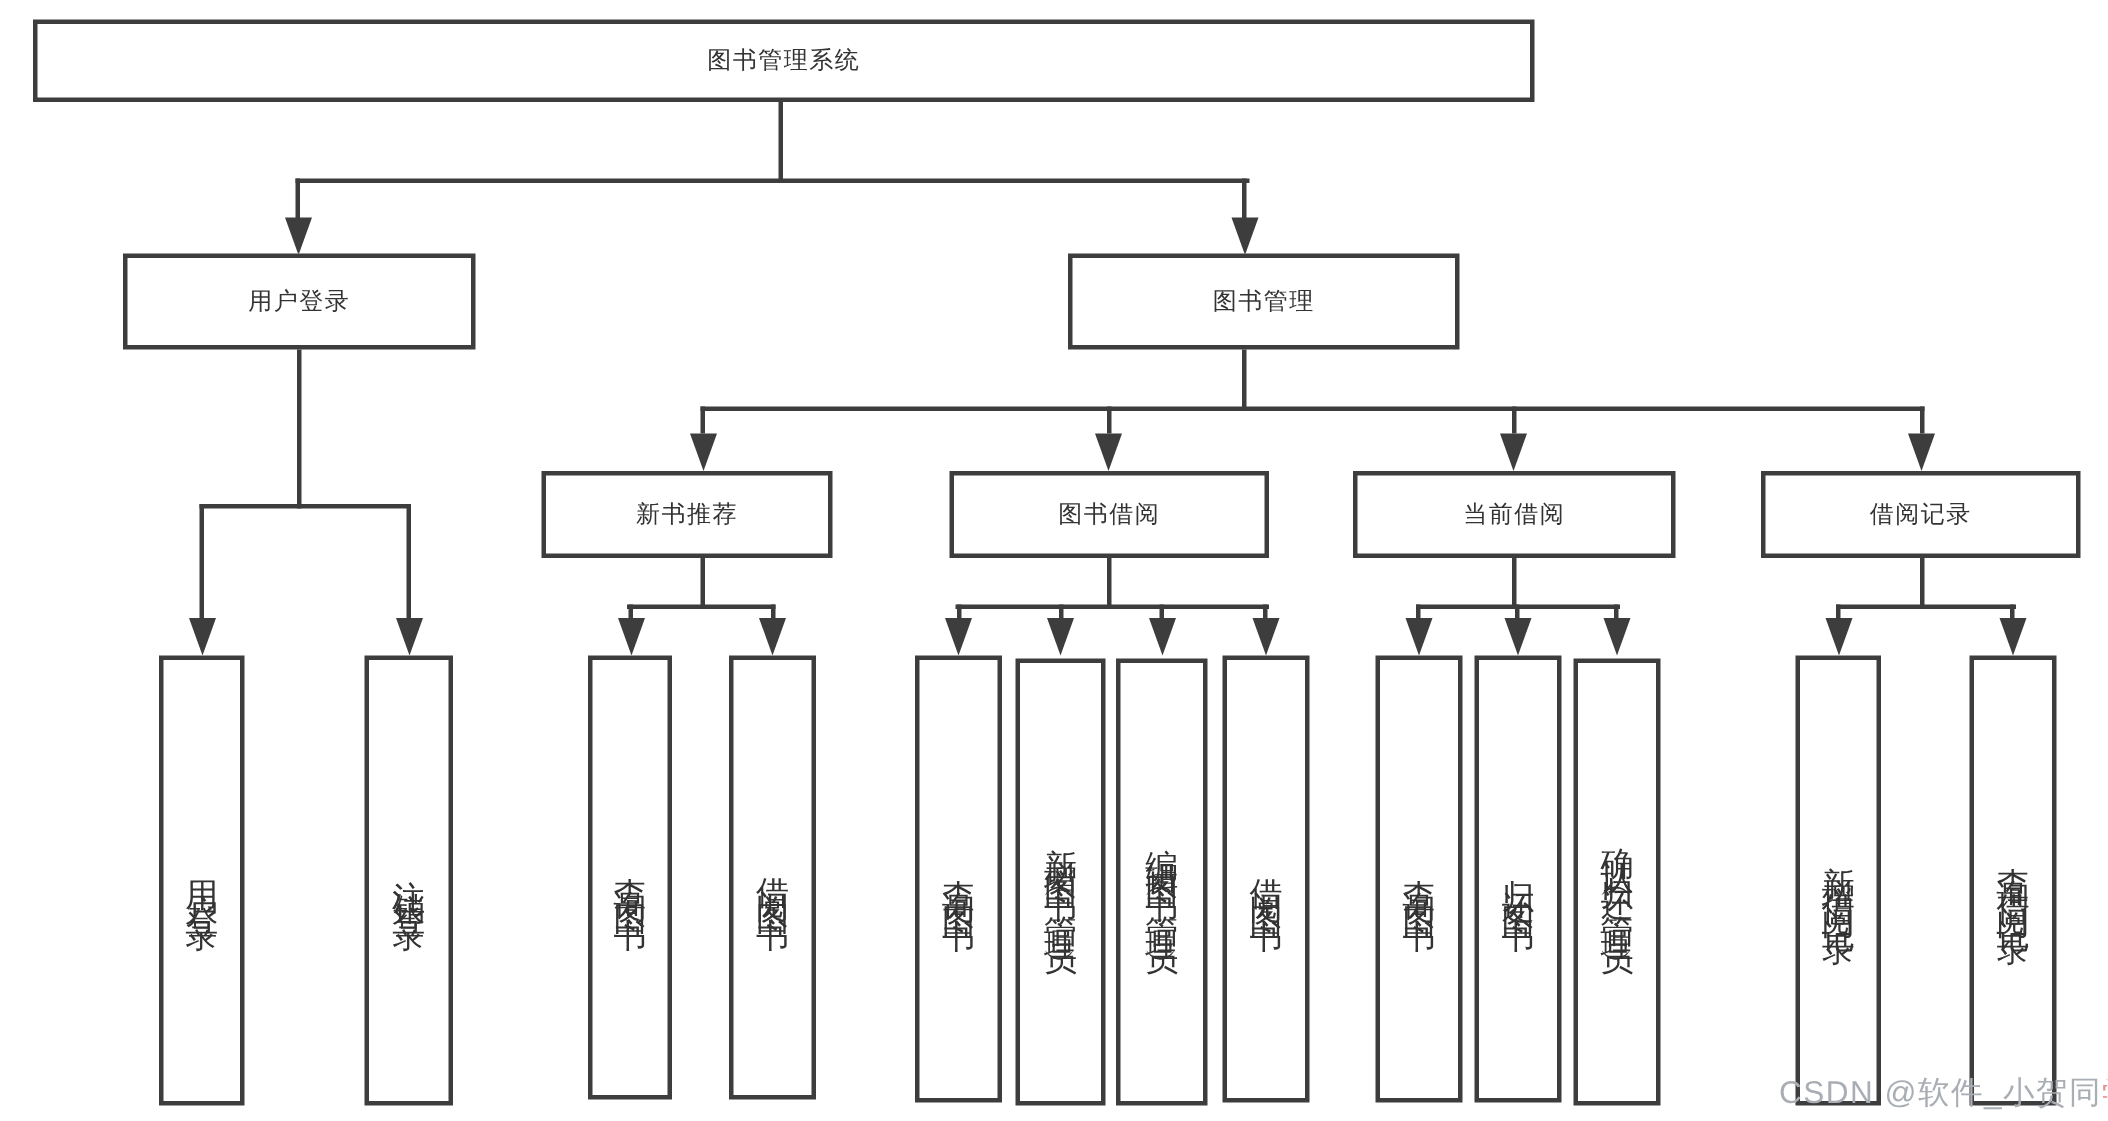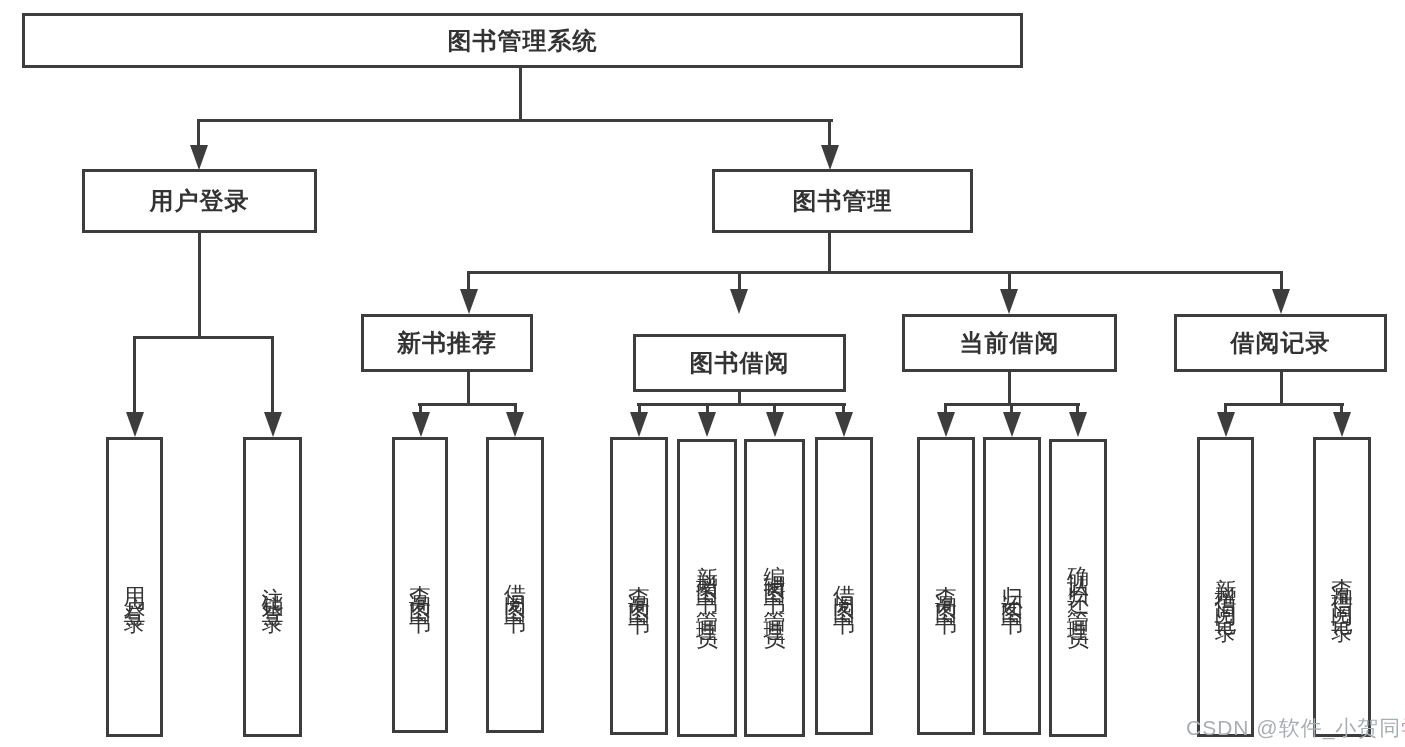--- a/index.html
+++ b/index.html
@@ -20,25 +20,24 @@
     overflow: hidden;
   }
   .hbox {
     position: absolute;
     box-sizing: border-box;
     border: 3px solid var(--line);
     background: var(--background);
     display: flex;
     align-items: center;
     justify-content: center;
-    font-size: 24px;
+    font-size: 16px;
     letter-spacing: 1px;
     color: var(--text);
     z-index: 2;
-    font-weight: bold;
   }
   .vbox {
     position: absolute;
     box-sizing: border-box;
     border: 3px solid var(--line);
     background: var(--background);
     display: flex;
     align-items: center;
     justify-content: center;
     writing-mode: vertical-rl;
@@ -116,24 +115,24 @@
   <div class="line" style="left:467px; top:271px; width:816px; height:3px;"></div>
   <div class="line" style="left:467px; top:271px; width:3px; height:18px;"></div>
   <div class="line" style="left:738px; top:271px; width:3px; height:18px;"></div>
   <div class="line" style="left:1008px; top:271px; width:3px; height:18px;"></div>
   <div class="line" style="left:1280px; top:271px; width:3px; height:18px;"></div>
   <div class="arrow" style="left:460px; top:289px;"></div>
   <div class="arrow" style="left:730px; top:289px;"></div>
   <div class="arrow" style="left:1000px; top:289px;"></div>
   <div class="arrow" style="left:1272px; top:289px;"></div>
 
-  <div class="hbox" style="left:361px; top:314px; width:172px; height:58px;">
+  <div class="hbox" style="left:361px; top:314px; width:194px; height:58px;">
     <span>新书推荐</span>
   </div>
-  <div class="hbox" style="left:633px; top:314px; width:213px; height:58px;margin-top:20px;">
+  <div class="hbox" style="left:633px; top:314px; width:213px; height:58px;">
     <span>图书借阅</span>
   </div>
   <div class="hbox" style="left:902px; top:314px; width:215px; height:58px;">
     <span>当前借阅</span>
   </div>
   <div class="hbox" style="left:1174px; top:314px; width:213px; height:58px;">
     <span>借阅记录</span>
   </div>
 
   <div class="line" style="left:467px; top:370px; width:3px; height:36px;"></div>

